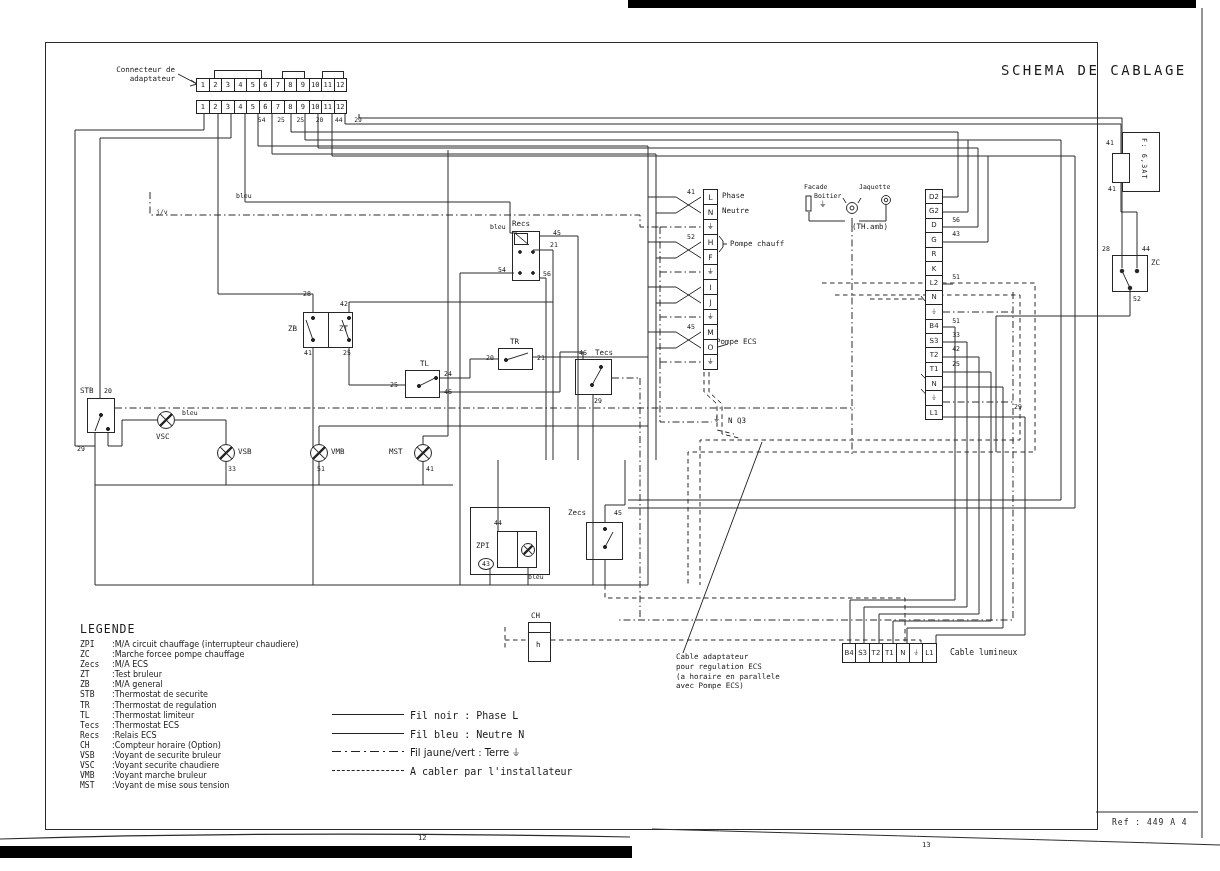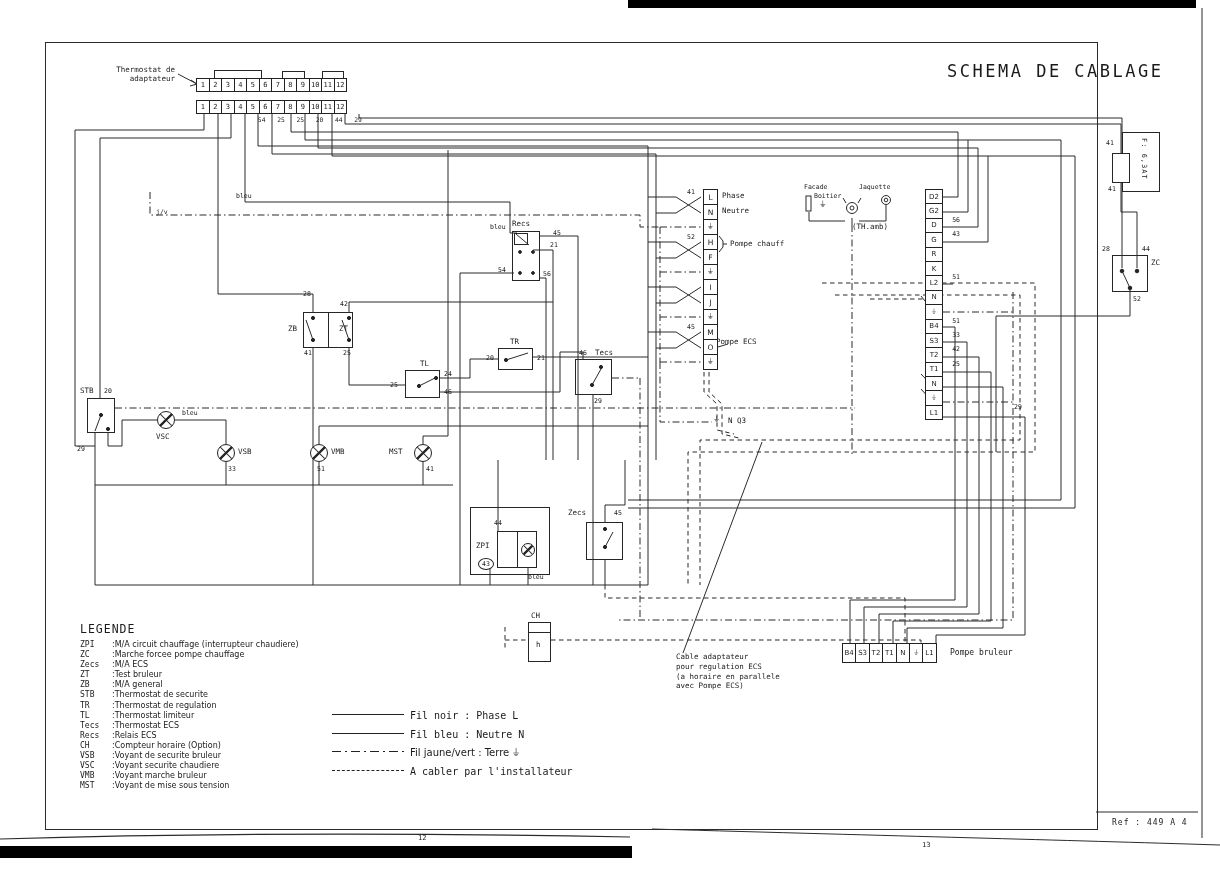--- a/index.html
+++ b/index.html
@@ -243,27 +243,27 @@
       <rect x="806" y="196" width="5" height="15"></rect>
       <circle cx="852" cy="208" r="5.5"></circle>
         <circle cx="852" cy="208" r="2"></circle>
       <line x1="846" y1="203" x2="843" y2="198"></line>
         <line x1="858" y1="203" x2="861" y2="198"></line>
       <circle cx="886" cy="200" r="4.5"></circle>
         <circle cx="886" cy="200" r="1.8"></circle>
     </g>
   </svg>
 
-  <div class="t" style="left:947px;top:62px;font-size:17px;letter-spacing:2.5px;">SCHEMA DE CABLAGE</div>
+  <div class="t" style="left:1001px;top:62px;font-size:14px;letter-spacing:2.5px;">SCHEMA DE CABLAGE</div>
   <div class="t" style="left:1112px;top:818px;font-size:8px;letter-spacing:1px;">Ref : 449 A 4</div>
   <div class="t" style="left:418px;top:834px;font-size:7px;">12</div>
   <div class="t" style="left:922px;top:841px;font-size:7px;">13</div>
 
   <div class="t" style="left:95px;top:66px;width:80px;text-align:right;">
-    <span>Thermostat de</span><br><span>adaptateur</span>
+    <span>Connecteur de</span><br><span>adaptateur</span>
   </div>
   <div class="b" style="left:214px;top:70px;width:48px;height:9px;border-bottom:none;"></div>
   <div class="b" style="left:282px;top:71px;width:23px;height:8px;border-bottom:none;"></div>
   <div class="b" style="left:322px;top:71px;width:22px;height:8px;border-bottom:none;"></div>
   <div class="crow" style="left:197px;top:78px;">
 
   <div class="ccell">
         <span>1</span>
       </div>
       <div class="ccell">
@@ -599,21 +599,21 @@
       <div class="tcell">
         <span class="earthch">N</span>
       </div>
       <div class="tcell">
         <span class="earthch">⏚</span>
       </div>
       <div class="tcell">
         <span class="earthch">L1</span>
       </div>
     </div>
-  <div class="t" style="left:950px;top:648px;font-size:8px;">Pompe bruleur</div>
+  <div class="t" style="left:950px;top:648px;font-size:8px;">Cable lumineux</div>
 
   <div class="t" style="left:676px;top:652px;line-height:9.8px;">
     <span>Cable adaptateur</span><br>
     <span>pour regulation ECS</span><br>
     <span>(a horaire en parallele</span><br>
     <span>avec Pompe ECS)</span>
   </div>
 
   <div class="legend">
     <h2>LEGENDE</h2>

